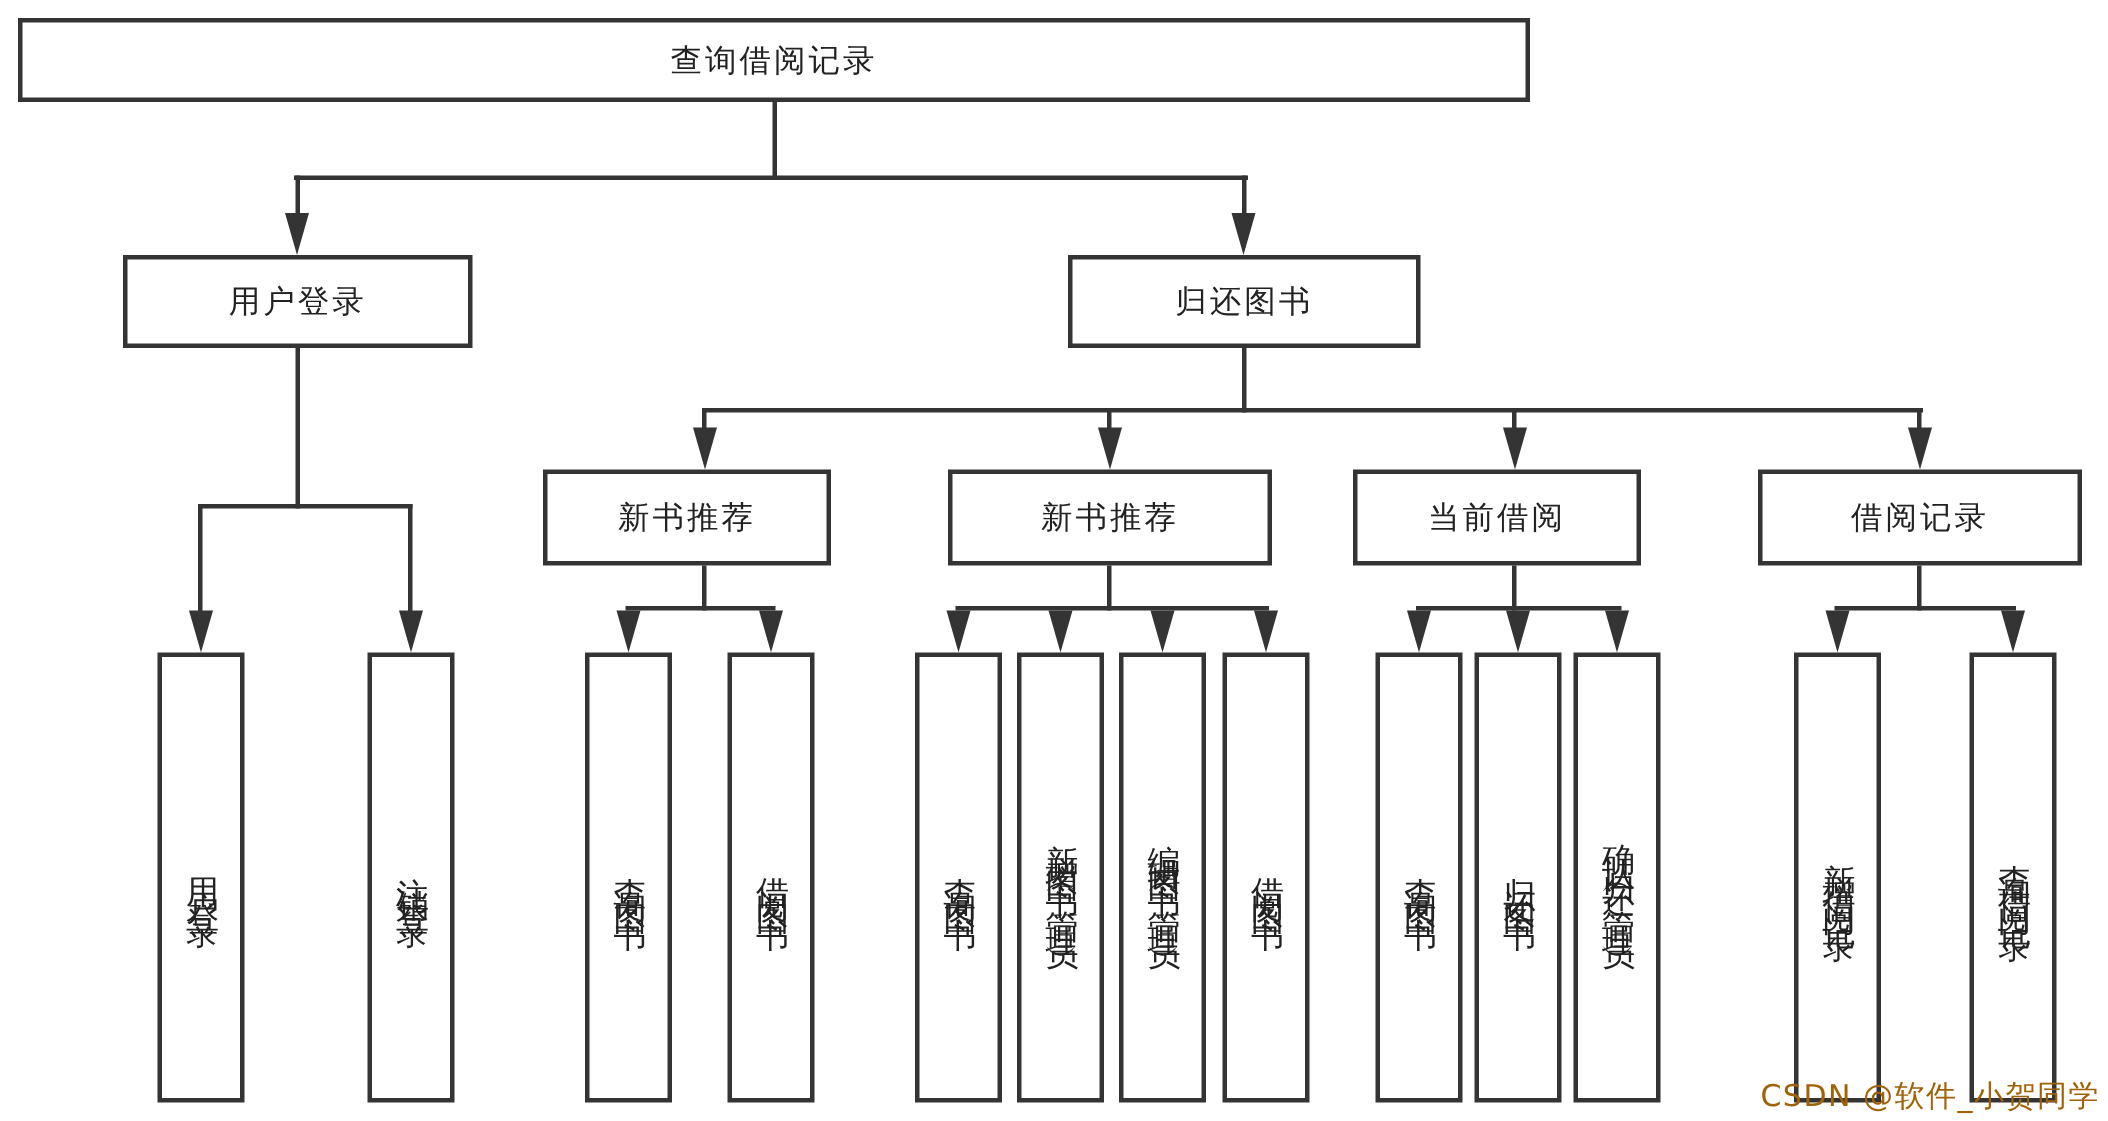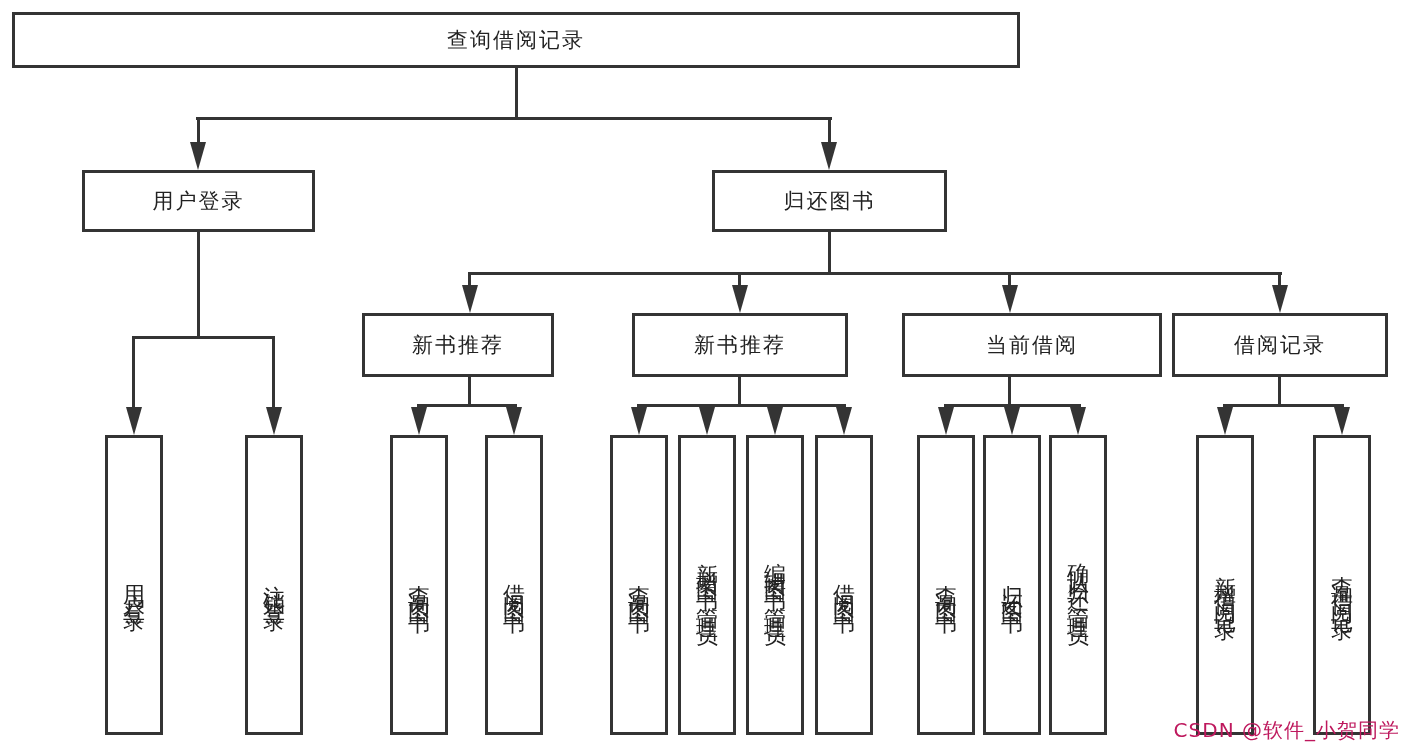--- a/index.html
+++ b/index.html
@@ -41,21 +41,21 @@
   .arrow{
     position:absolute;width:0;height:0;
     border-left:8px solid transparent;
     border-right:8px solid transparent;
     border-top:28px solid var(--line);
   }
   .watermark{
     position:absolute;
     right:5px;bottom:3px;
     font-size:20px;
-    color:#be185d;
+    color:#a16207;
     letter-spacing:1px;
     z-index:5;
   }
 </style>
 </head>
 <body>
 
 <div class="canvas">
 
   <div class="node" style="left:12px;top:12px;width:1008px;height:56px;">
@@ -68,21 +68,21 @@
   <div class="node" style="left:712px;top:170px;width:235px;height:62px;">
     <span>归还图书</span>
   </div>
 
   <div class="node" style="left:362px;top:313px;width:192px;height:64px;">
     <span>新书推荐</span>
   </div>
   <div class="node" style="left:632px;top:313px;width:216px;height:64px;">
     <span>新书推荐</span>
   </div>
-  <div class="node" style="left:902px;top:313px;width:260px;height:64px;">
+  <div class="node" style="left:902px;top:313px;width:192px;height:64px;">
     <span>当前借阅</span>
   </div>
   <div class="node" style="left:1172px;top:313px;width:216px;height:64px;">
     <span>借阅记录</span>
   </div>
 
   <div class="vnode" style="left:105px;">
     <span>用户登录</span>
   </div>
   <div class="vnode" style="left:245px;">

